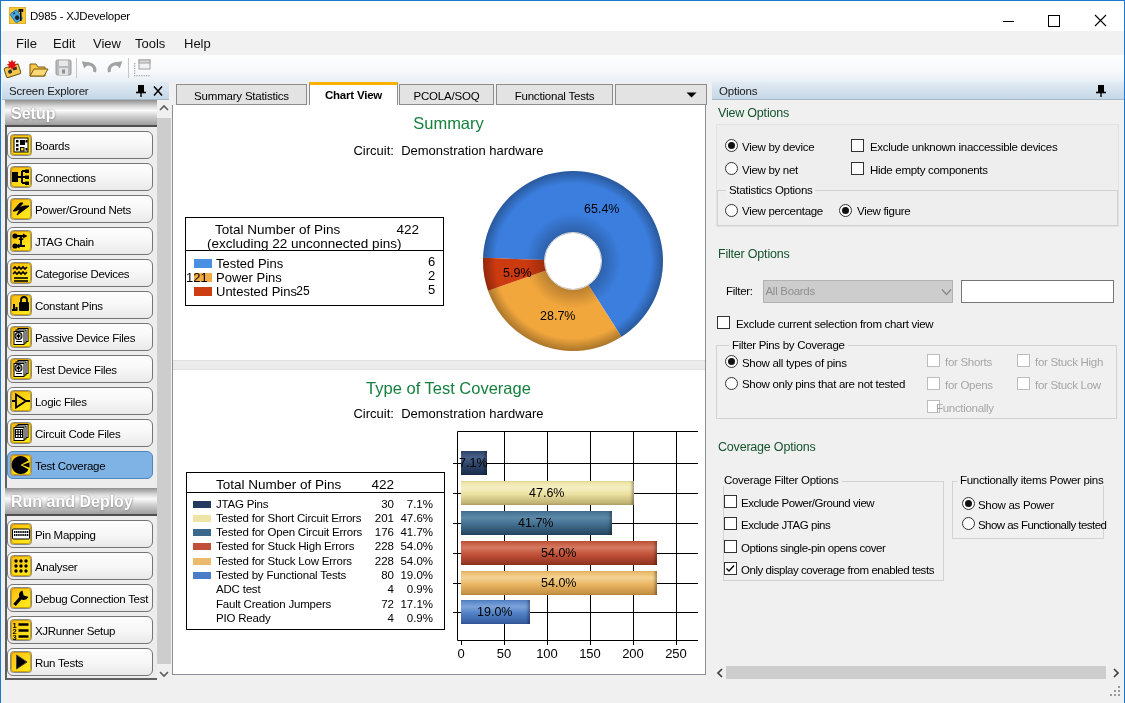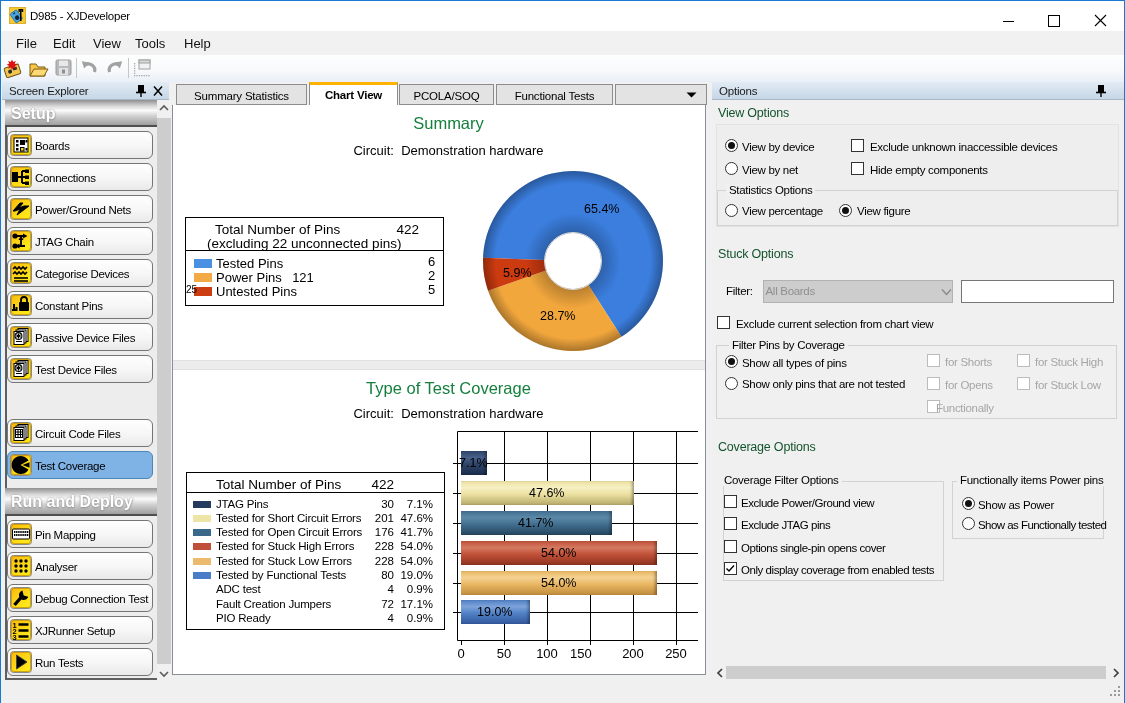--- a/index.html
+++ b/index.html
@@ -272,20 +272,36 @@
         <rect x="1.5" y="1.5" width="19" height="19" rx="2.5" fill="none" stroke="#c8960c" stroke-opacity="0.85"></rect>
         <rect x="8" y="2.5" width="10" height="13" fill="#fff" stroke="#000"></rect>
         <rect x="6" y="4" width="10" height="13" fill="#fff" stroke="#000"></rect>
         <rect x="4" y="5.5" width="10" height="13" fill="#fff" stroke="#000"></rect>
         <circle cx="8.5" cy="10" r="3.4" fill="#fff" stroke="#000" stroke-width="1.1"></circle>
         <path d="M8.5 7.5 L8.5 12.5 M6.3 8.8 L10.7 11.2 M6.3 11.2 L10.7 8.8" stroke="#000" stroke-width="1.1"></path>
         <path d="M6 15.5 h6" stroke="#000" stroke-width="1"></path>
       </svg>
       <span class="tx">Test Device Files</span>
     </div>
+<div class="lp-item abs" style="top:305px">
+      <svg class="ic" width="22" height="22" viewBox="0 0 22 22">
+        <defs>
+          <linearGradient id="yg8" x1="0" y1="0" x2="0.9" y2="1">
+            <stop offset="0" stop-color="#fcb50d"></stop>
+            <stop offset="0.4" stop-color="#fdd014"></stop>
+            <stop offset="0.85" stop-color="#ffe81a"></stop>
+          </linearGradient>
+        </defs>
+        <rect x="0.5" y="0.5" width="21" height="21" rx="3" fill="url(#yg8)" stroke="#8a8a8a"></rect>
+        <rect x="1.5" y="1.5" width="19" height="19" rx="2.5" fill="none" stroke="#c8960c" stroke-opacity="0.85"></rect>
+        <path d="M2 11 h4 M16 11 h4" stroke="#000" stroke-width="1.8"></path>
+        <path d="M6 4.5 L6 17.5 L16 11 Z" fill="none" stroke="#000" stroke-width="1.8"></path>
+      </svg>
+      <span class="tx">Logic Files</span>
+    </div>
 <div class="lp-item abs" style="top:337px">
       <svg class="ic" width="22" height="22" viewBox="0 0 22 22">
         <defs>
           <linearGradient id="yg9" x1="0" y1="0" x2="0.9" y2="1">
             <stop offset="0" stop-color="#fcb50d"></stop>
             <stop offset="0.4" stop-color="#fdd014"></stop>
             <stop offset="0.85" stop-color="#ffe81a"></stop>
           </linearGradient>
         </defs>
         <rect x="0.5" y="0.5" width="21" height="21" rx="3" fill="url(#yg9)" stroke="#8a8a8a"></rect>
@@ -469,22 +485,22 @@
   <div class="abs" style="left:29px;top:4px;font-size:13.5px">Total Number of Pins</div>
   <div class="abs" style="left:0px;top:4px;width:233px;text-align:right;font-size:13.5px">422</div>
   <div class="abs" style="left:21px;top:18px;font-size:13.5px">(excluding 22 unconnected pins)</div>
   <div class="abs" style="left:0;top:32px;width:100%;border-top:1.5px solid #000"></div>
   <div class="abs" style="left:8px;top:41px;width:18px;height:9px;background:#4a90e2"></div>
   <div class="abs" style="left:8px;top:55px;width:18px;height:9px;background:#f2ab44"></div>
   <div class="abs" style="left:8px;top:69px;width:18px;height:9px;background:#cc3d12"></div>
   <div class="abs" style="left:30px;top:38px;font-size:13px">Tested Pins</div>
   <div class="abs" style="left:30px;top:52px;font-size:13px">Power Pins</div>
   <div class="abs" style="left:30px;top:66px;font-size:13px">Untested Pins</div>
-  <div class="abs" style="left:0;top:52px;width:234px;text-align:center;font-size:13px">121</div>
-  <div class="abs" style="left:0;top:66px;width:234px;text-align:left;font-size:10px">25</div>
+  <div class="abs" style="left:0;top:52px;width:234px;text-align:left;font-size:13px">121</div>
+  <div class="abs" style="left:0;top:66px;width:234px;text-align:center;font-size:12px">25</div>
   <div class="abs" style="left:242px;top:36px;font-size:13px">6</div>
   <div class="abs" style="left:242px;top:50px;font-size:13px">2</div>
   <div class="abs" style="left:242px;top:64px;font-size:13px">5</div>
 </div>
 
 <svg class="abs" style="left:480px;top:168px" width="186" height="186" viewBox="0 0 186 186">
   <defs>
     <radialGradient id="dsh" cx="0.5" cy="0.5" r="0.5">
       <stop offset="0.30" stop-color="#000" stop-opacity="0.25"></stop>
       <stop offset="0.53" stop-color="#000" stop-opacity="0"></stop>
@@ -583,21 +599,21 @@
 <div class="abs" style="left:461px;top:600px;width:69px;height:24px;background:linear-gradient(180deg,#5181c6 0%,#7da3da 28%,#5181c6 55%,#33589c 100%);box-shadow:inset -3px 0 3px -1px rgba(0,0,0,0.35)"></div>
 <div class="abs" style="left:459px;top:456px;font-size:12.5px">7.1%</div>
 <div class="abs" style="left:529px;top:486px;font-size:12.5px">47.6%</div>
 <div class="abs" style="left:518px;top:516px;font-size:12.5px">41.7%</div>
 <div class="abs" style="left:541px;top:546px;font-size:12.5px">54.0%</div>
 <div class="abs" style="left:541px;top:576px;font-size:12.5px">54.0%</div>
 <div class="abs" style="left:477px;top:605px;font-size:12.5px">19.0%</div>
 <div class="abs" style="left:441px;top:646px;width:40px;text-align:center;font-size:13px">0</div>
 <div class="abs" style="left:484px;top:646px;width:40px;text-align:center;font-size:13px">50</div>
 <div class="abs" style="left:527px;top:646px;width:40px;text-align:center;font-size:13px">100</div>
-<div class="abs" style="left:570px;top:646px;width:40px;font-size:13px">150</div>
+<div class="abs" style="left:570px;top:646px;width:40px;text-align:center;font-size:13px">150</div>
 <div class="abs" style="left:613px;top:646px;width:40px;text-align:center;font-size:13px">200</div>
 <div class="abs" style="left:656px;top:646px;width:40px;text-align:center;font-size:13px">250</div>
 
 <div class="abs" id="rightpanel">
   <div class="abs" id="opt-header">
       <span style="position:absolute;left:7px;top:3px">Options</span>
     </div>
   <svg class="abs" style="left:383px;top:3px" width="12" height="13" viewBox="0 0 12 13">
     <g stroke="#000" fill="none">
         <rect x="3.5" y="0.5" width="5" height="6" fill="#000"></rect>
@@ -614,21 +630,21 @@
 <div class="check abs" style="left:139px;top:57px"></div>
 <div class="lbl abs" style="left:158px;top:58.5px">Exclude unknown inaccessible devices</div>
 <div class="check abs" style="left:139px;top:80px"></div>
 <div class="lbl abs" style="left:158px;top:81.5px">Hide empty components</div>
 <div class="grpbox abs" style="left:5px;top:108px;width:401px;height:36px"></div>
 <div class="grplab abs" style="left:14px;top:102px">Statistics Options</div>
 <div class="radio abs" style="left:13px;top:121.5px"></div>
 <div class="lbl abs" style="left:30px;top:123px">View percentage</div>
 <div class="radio on abs" style="left:126.5px;top:121.5px"></div>
 <div class="lbl abs" style="left:145px;top:123px">View figure</div>
-<div class="sect abs" style="left:6px;top:165px">Stuck Options</div>
+<div class="sect abs" style="left:6px;top:165px">Filter Options</div>
 <div class="lbl abs" style="left:14px;top:203px">Filter:</div>
 <div class="abs" style="left:51px;top:197.5px;width:190px;height:23px;background:#cdcdcd;border:1px solid #b2b2b2"></div>
 <div class="lbl abs" style="left:53.5px;top:203px;color:#8f8f8f">All Boards</div>
 <svg class="abs" style="left:229px;top:206px" width="11" height="8" viewBox="0 0 11 8">
       <path d="M1 1.5 L5.5 6.5 L10 1.5" stroke="#8a8a8a" stroke-width="1.4" fill="none"></path>
     </svg>
 <div class="abs" style="left:249px;top:197.5px;width:153px;height:23px;background:#fff;border:1px solid #767676"></div>
 <div class="check abs" style="left:5px;top:234px"></div>
 <div class="lbl abs" style="left:24px;top:236px">Exclude current selection from chart view</div>
 <div class="grpbox abs" style="left:4px;top:263px;width:401px;height:74px"></div>

